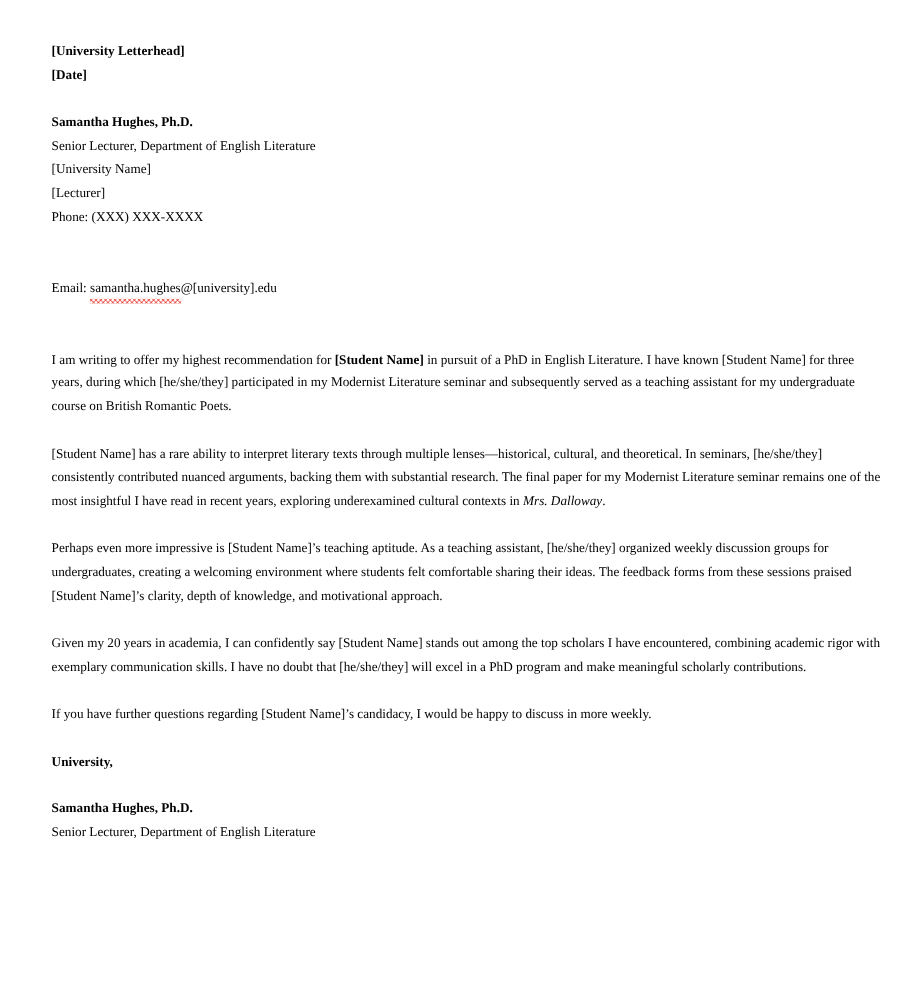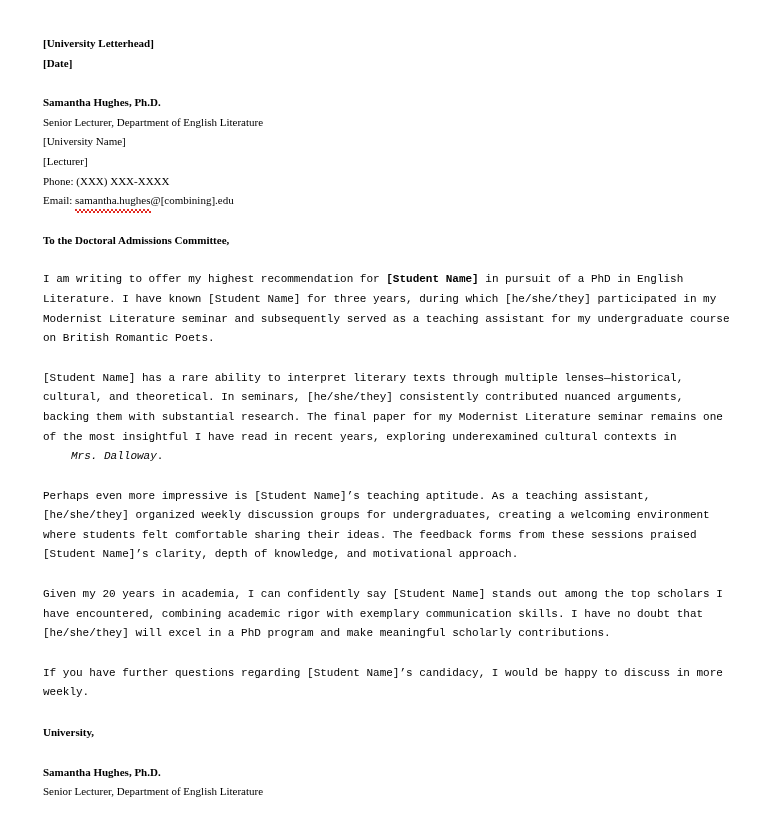--- a/index.html
+++ b/index.html
@@ -31,36 +31,35 @@
   }
   .letterhead-line,
   .contact-line {
     white-space: nowrap;
   }
   .bold {
     font-weight: bold;
   }
   .italic {
     font-style: italic;
-    margin-left: 28px;
   }
   .block-header {
     font-weight: bold;
   }
   .gap-md { height: 20px; }
   .para {
     margin: 0;
-    font-family: Liberation Mono, monospace;
   }
   .para + .gap-md { }
   
   .spellerror {
     position: relative;
     display: inline-block;
     white-space: nowrap;
+    margin-top: 40px;
   }
   .spellerror::after {
     content: "";
     position: absolute;
     left: 0;
     right: 0;
     bottom: -2px;
     height: 4px;
     background-image:
       linear-gradient(45deg, transparent 45%, #e22b22 45%, #e22b22 58%, transparent 58%),
@@ -87,27 +86,26 @@
 
     <div class="gap-md"></div>
 
     <div>
       <div class="contact-line block-header">Samantha Hughes, Ph.D.</div>
       <div class="contact-line">Senior Lecturer, Department of English Literature</div>
       <div class="contact-line">[University Name]</div>
       <div class="contact-line">[Lecturer]</div>
       <div class="contact-line">Phone: (XXX) XXX-XXXX</div>
       <div class="contact-line">
-        <span>Email: </span><span class="spellerror">samantha.hughes</span><span>@[combining].edu</span>
+        <span>Email: </span><span class="spellerror">samantha.hughes</span><span>@[university].edu</span>
       </div>
     </div>
 
     <div class="gap-md"></div>
 
-    <div class="block-header">To the Doctoral Admissions Committee,</div>
 
     <div class="gap-md"></div>
 
     <p class="para">
       <span>I am writing to offer my highest recommendation for </span><span class="bold">[Student Name]</span><span> in pursuit of a PhD in English Literature. I have known [Student Name] for three years, during which [he/she/they] participated in my Modernist Literature seminar and subsequently served as a teaching assistant for my undergraduate course on British Romantic Poets.</span>
     </p>
 
     <div class="gap-md"></div>
 
     <p class="para">

